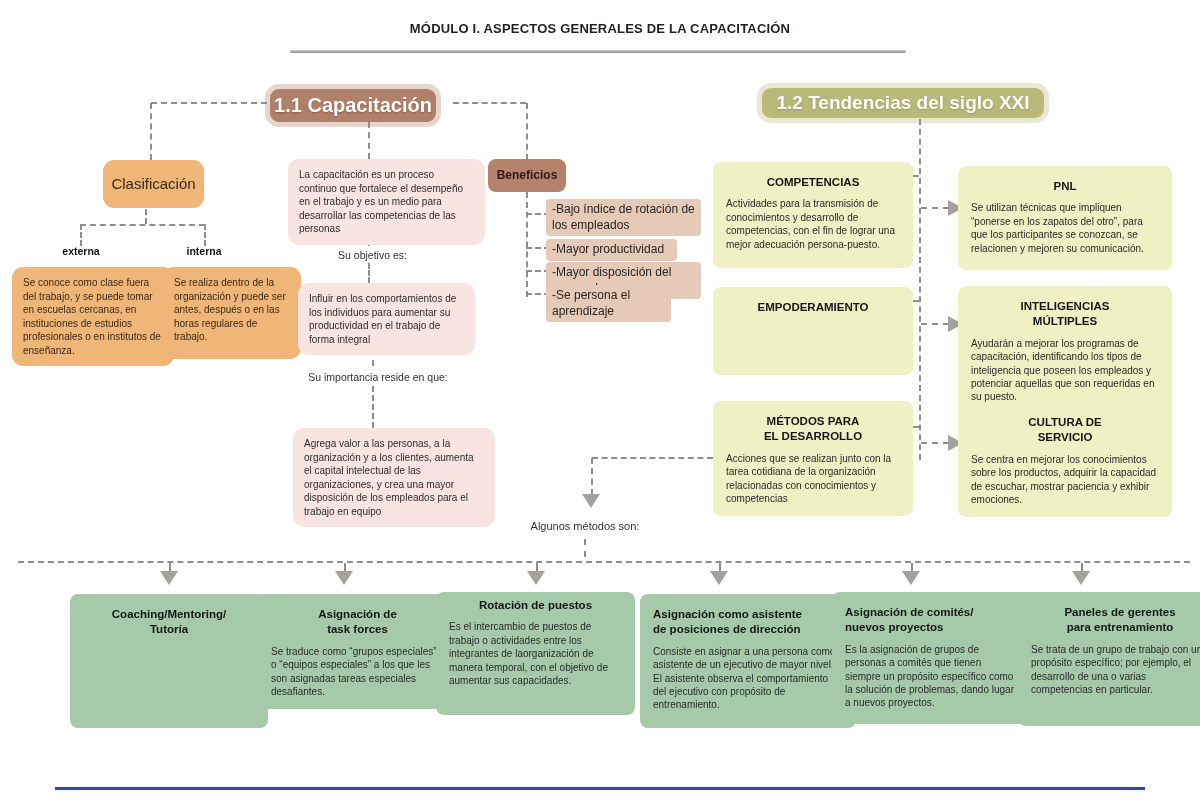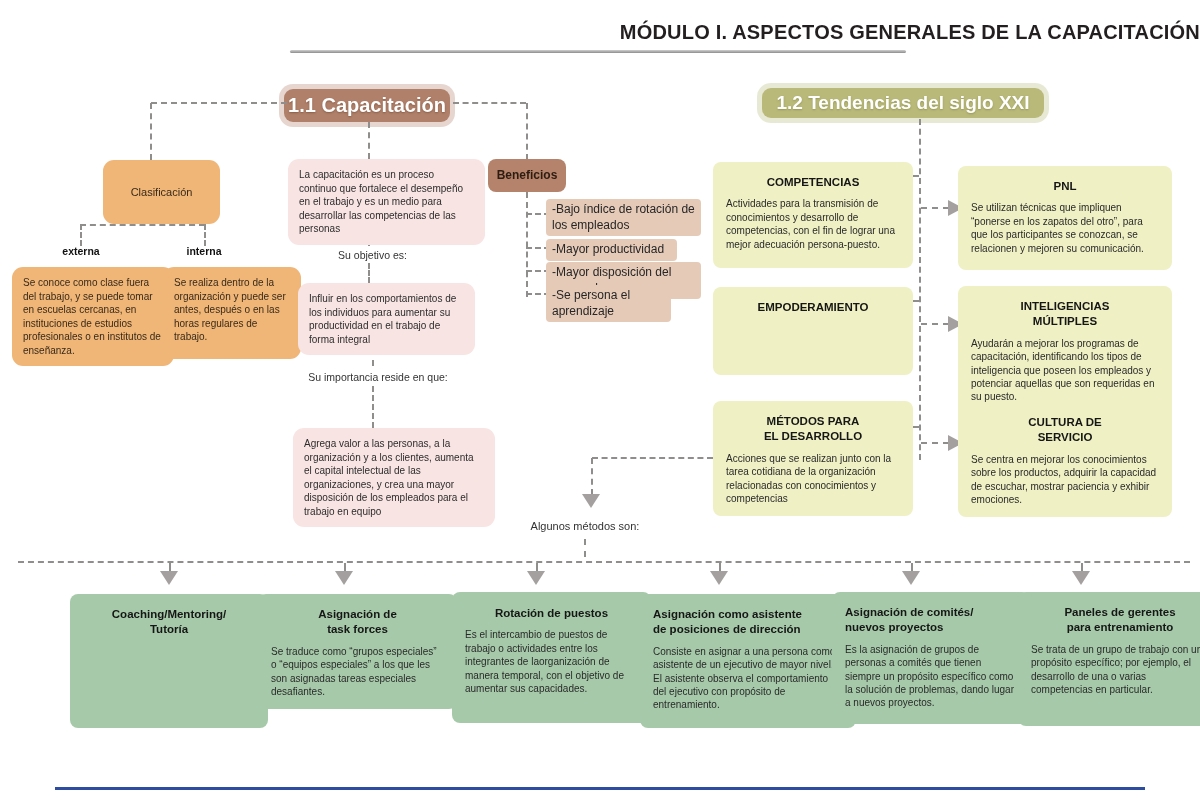--- a/index.html
+++ b/index.html
@@ -1,36 +1,36 @@
 <!DOCTYPE html>
 <html><head>
 <meta charset="utf-8">
 <style>
   html,body{margin:0;padding:0;background:#fff}
   .canvas{position:relative;width:1200px;height:805px;background:#fff;overflow:hidden;
           font-family:"Liberation Sans",sans-serif;color:#262626}
-  .page-title{position:absolute;left:0;top:21px;width:1200px;text-align:right;
-              font-weight:bold;font-size:20px;color:#231f20;letter-spacing:.2px}
+  .page-title{position:absolute;left:0;top:21px;width:1200px;text-align:center;
+              font-weight:bold;font-size:13px;color:#231f20;letter-spacing:.2px}
   .title-rule{position:absolute;left:290px;top:50px;width:616px;height:3px;
               background:linear-gradient(to bottom,#cfcfcf,#8d8d8d);border-radius:2px}
   .hdr{position:absolute;color:#fff;font-weight:bold;text-align:center;border-radius:9px}
   .hdr1{background:#b0806a;box-shadow:0 0 0 5px rgba(176,128,106,.32);font-size:20px;line-height:33px;
         text-shadow:0 1px 2px rgba(90,50,30,.45)}
   .hdr2{background:#b9ba79;box-shadow:0 0 0 5px rgba(185,186,121,.32);font-size:19px;line-height:30px;
         text-shadow:0 1px 2px rgba(100,100,40,.40)}
   .hdash{position:absolute;border-top:2px dashed #908d8d}
   .vdash{position:absolute;border-left:2px dashed #908d8d}
   .tri{position:absolute;width:0;height:0}
   .tri-left{border-top:8px solid transparent;border-bottom:8px solid transparent;border-right:15px solid #a4a0a0}
   .tri-right{border-top:8px solid transparent;border-bottom:8px solid transparent;border-left:15px solid #a4a0a0}
   .tri-down{border-left:9px solid transparent;border-right:9px solid transparent;border-top:14px solid #a4a0a0}
   .box{position:absolute;border-radius:11px;font-size:10px;line-height:1.35;padding:9px 11px}
   .orange{background:#efb678;color:#3a2a18}
   .pink{background:#f8e4e3;color:#2d2d2d}
-  .tag-box{display:flex;align-items:center;justify-content:center;font-size:11px;padding:16px;color:#3a2a18}
+  .tag-box{display:flex;align-items:center;justify-content:center;font-size:15px;padding:8px;color:#3a2a18}
   .benef-hdr{position:absolute;background:#b5836b;border-radius:8px;font-size:12px;color:#2d1c12;
              text-align:center;line-height:33px;font-weight:600}
   .benefit{position:absolute;background:#e6cab8;border-radius:4px;padding:3px 6px;
            font-size:12px;line-height:1.3;color:#262626}
   .card{position:absolute;border-radius:8px;padding:11px 13px;font-size:10px;line-height:1.34}
   .yellow{background:#eff0c4}
   .green{background:#a6caa9}
   .card-title{font-weight:bold;font-size:11.5px;text-align:center;white-space:pre-line;
               margin:2px 0 7px;color:#161616}
   .card-text{color:#2a2a2a}
@@ -40,21 +40,21 @@
   .bottom-rule{position:absolute;left:55px;top:787px;width:1090px;height:3px;background:#2f4da0}
 </style>
 </head>
 <body>
 
 <div class="canvas">
 
   <div class="page-title">MÓDULO I. ASPECTOS GENERALES DE LA CAPACITACIÓN</div>
   <div class="title-rule"></div>
 
-  <div class="hdr hdr1" style="left:284px;top:89px;width:166px;height:33px">1.1 Capacitación</div>
+  <div class="hdr hdr1" style="left:270px;top:89px;width:166px;height:33px">1.1 Capacitación</div>
   <div class="hdr hdr2" style="left:762px;top:88px;width:282px;height:30px">1.2 Tendencias del siglo XXI</div>
 
   <div class="hdash" style="left:151px;top:102px;width:136px"></div>
   <div class="vdash" style="left:150px;top:103px;height:57px"></div>
   <div class="vdash" style="left:368px;top:122px;height:37px"></div>
   <div class="hdash" style="left:453px;top:102px;width:73px"></div>
   <div class="vdash" style="left:526px;top:103px;height:57px"></div>
   <div class="vdash" style="left:145px;top:192px;height:32px"></div>
   <div class="hdash" style="left:80px;top:224px;width:125px"></div>
   <div class="vdash" style="left:80px;top:224px;height:22px"></div>
@@ -151,21 +151,21 @@
 
   <div class="card green" style="left:70px;top:594px;width:172px;min-height:112px">
     <div class="card-title">Coaching/Mentoring/
 Tutoría</div>
   </div>
   <div class="card green" style="left:258px;top:594px;width:173px;min-height:92px">
     <div class="card-title">Asignación de
 task forces</div>
     <div class="card-text">Se traduce como “grupos especiales” o “equipos especiales” a los que les son asignadas tareas especiales desafiantes.</div>
   </div>
-  <div class="card green" style="left:452px;top:592px;width:173px;min-height:108px;padding-top:12px">
+  <div class="card green" style="left:436px;top:592px;width:173px;min-height:108px;padding-top:4px">
     <div class="card-title">Rotación de puestos</div>
     <div class="card-text">Es el intercambio de puestos de trabajo o actividades entre los integrantes de laorganización de manera temporal, con el objetivo de aumentar sus capacidades.</div>
   </div>
   <div class="card green title-left" style="left:640px;top:594px;width:190px;min-height:112px">
     <div class="card-title">Asignación como asistente
 de posiciones de dirección</div>
     <div class="card-text">Consiste en asignar a una persona como asistente de un ejecutivo de mayor nivel. El asistente observa el comportamiento del ejecutivo con propósito de entrenamiento.</div>
   </div>
   <div class="card green title-left" style="left:832px;top:592px;width:172px;min-height:110px">
     <div class="card-title">Asignación de comités/

